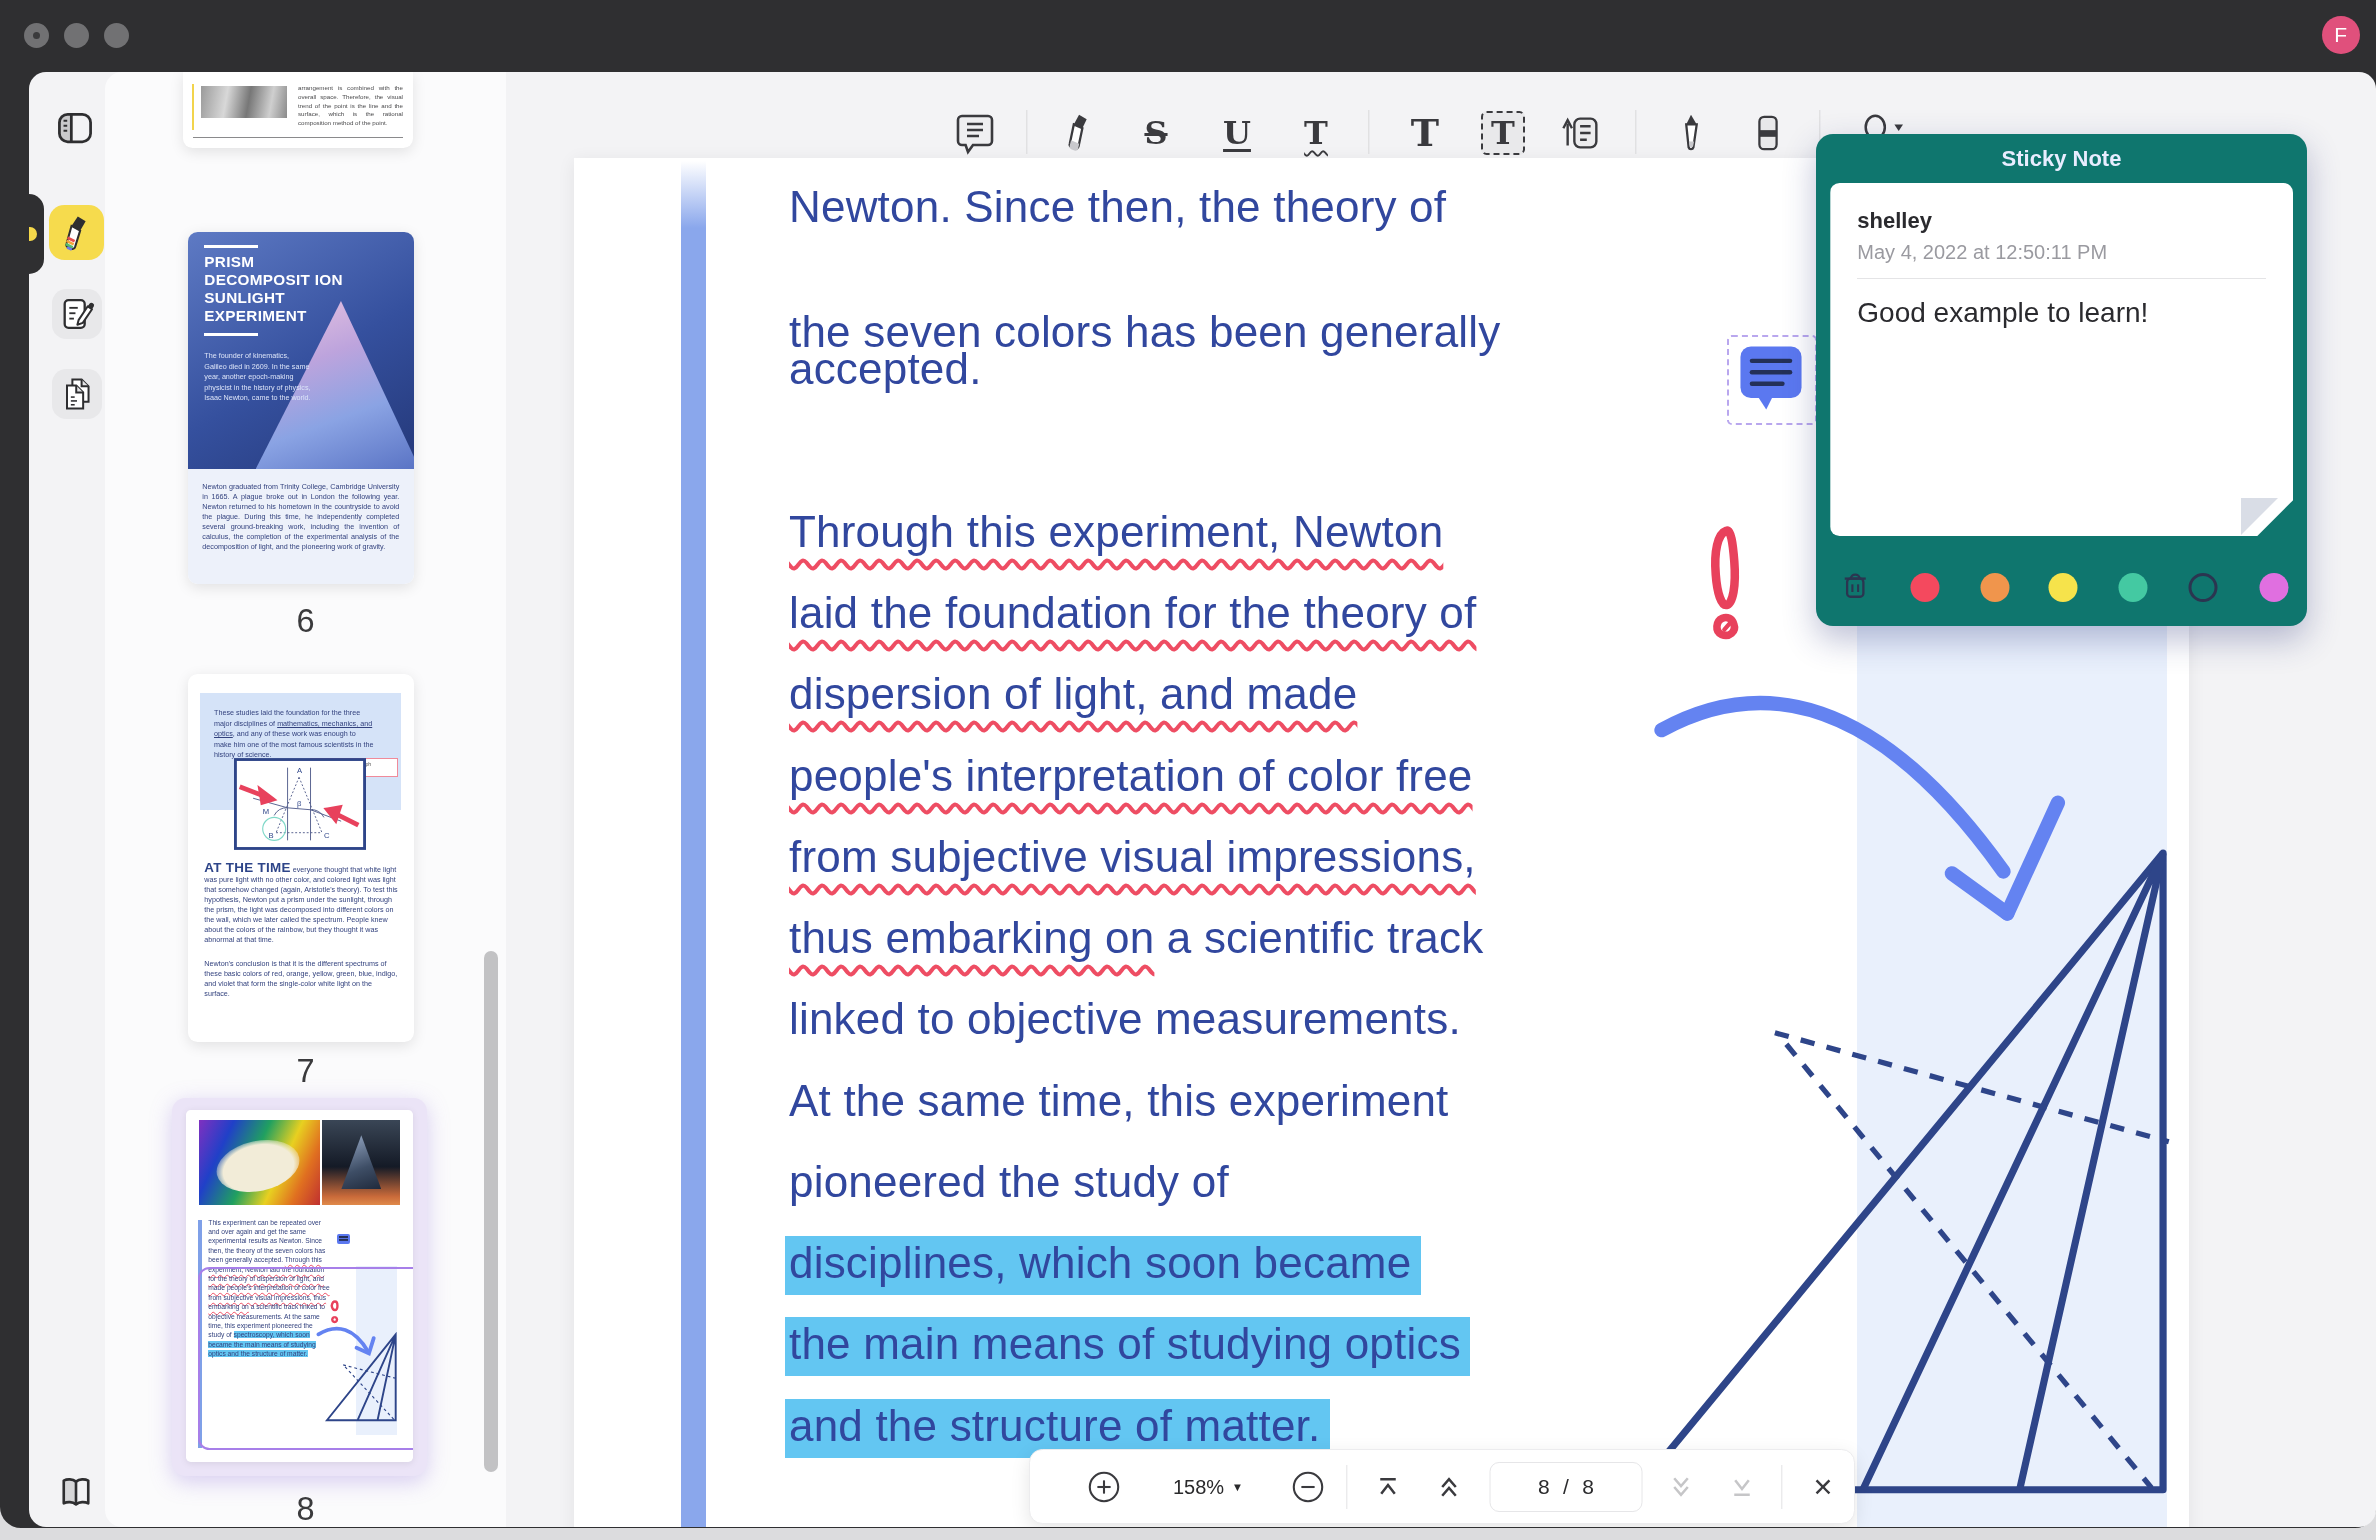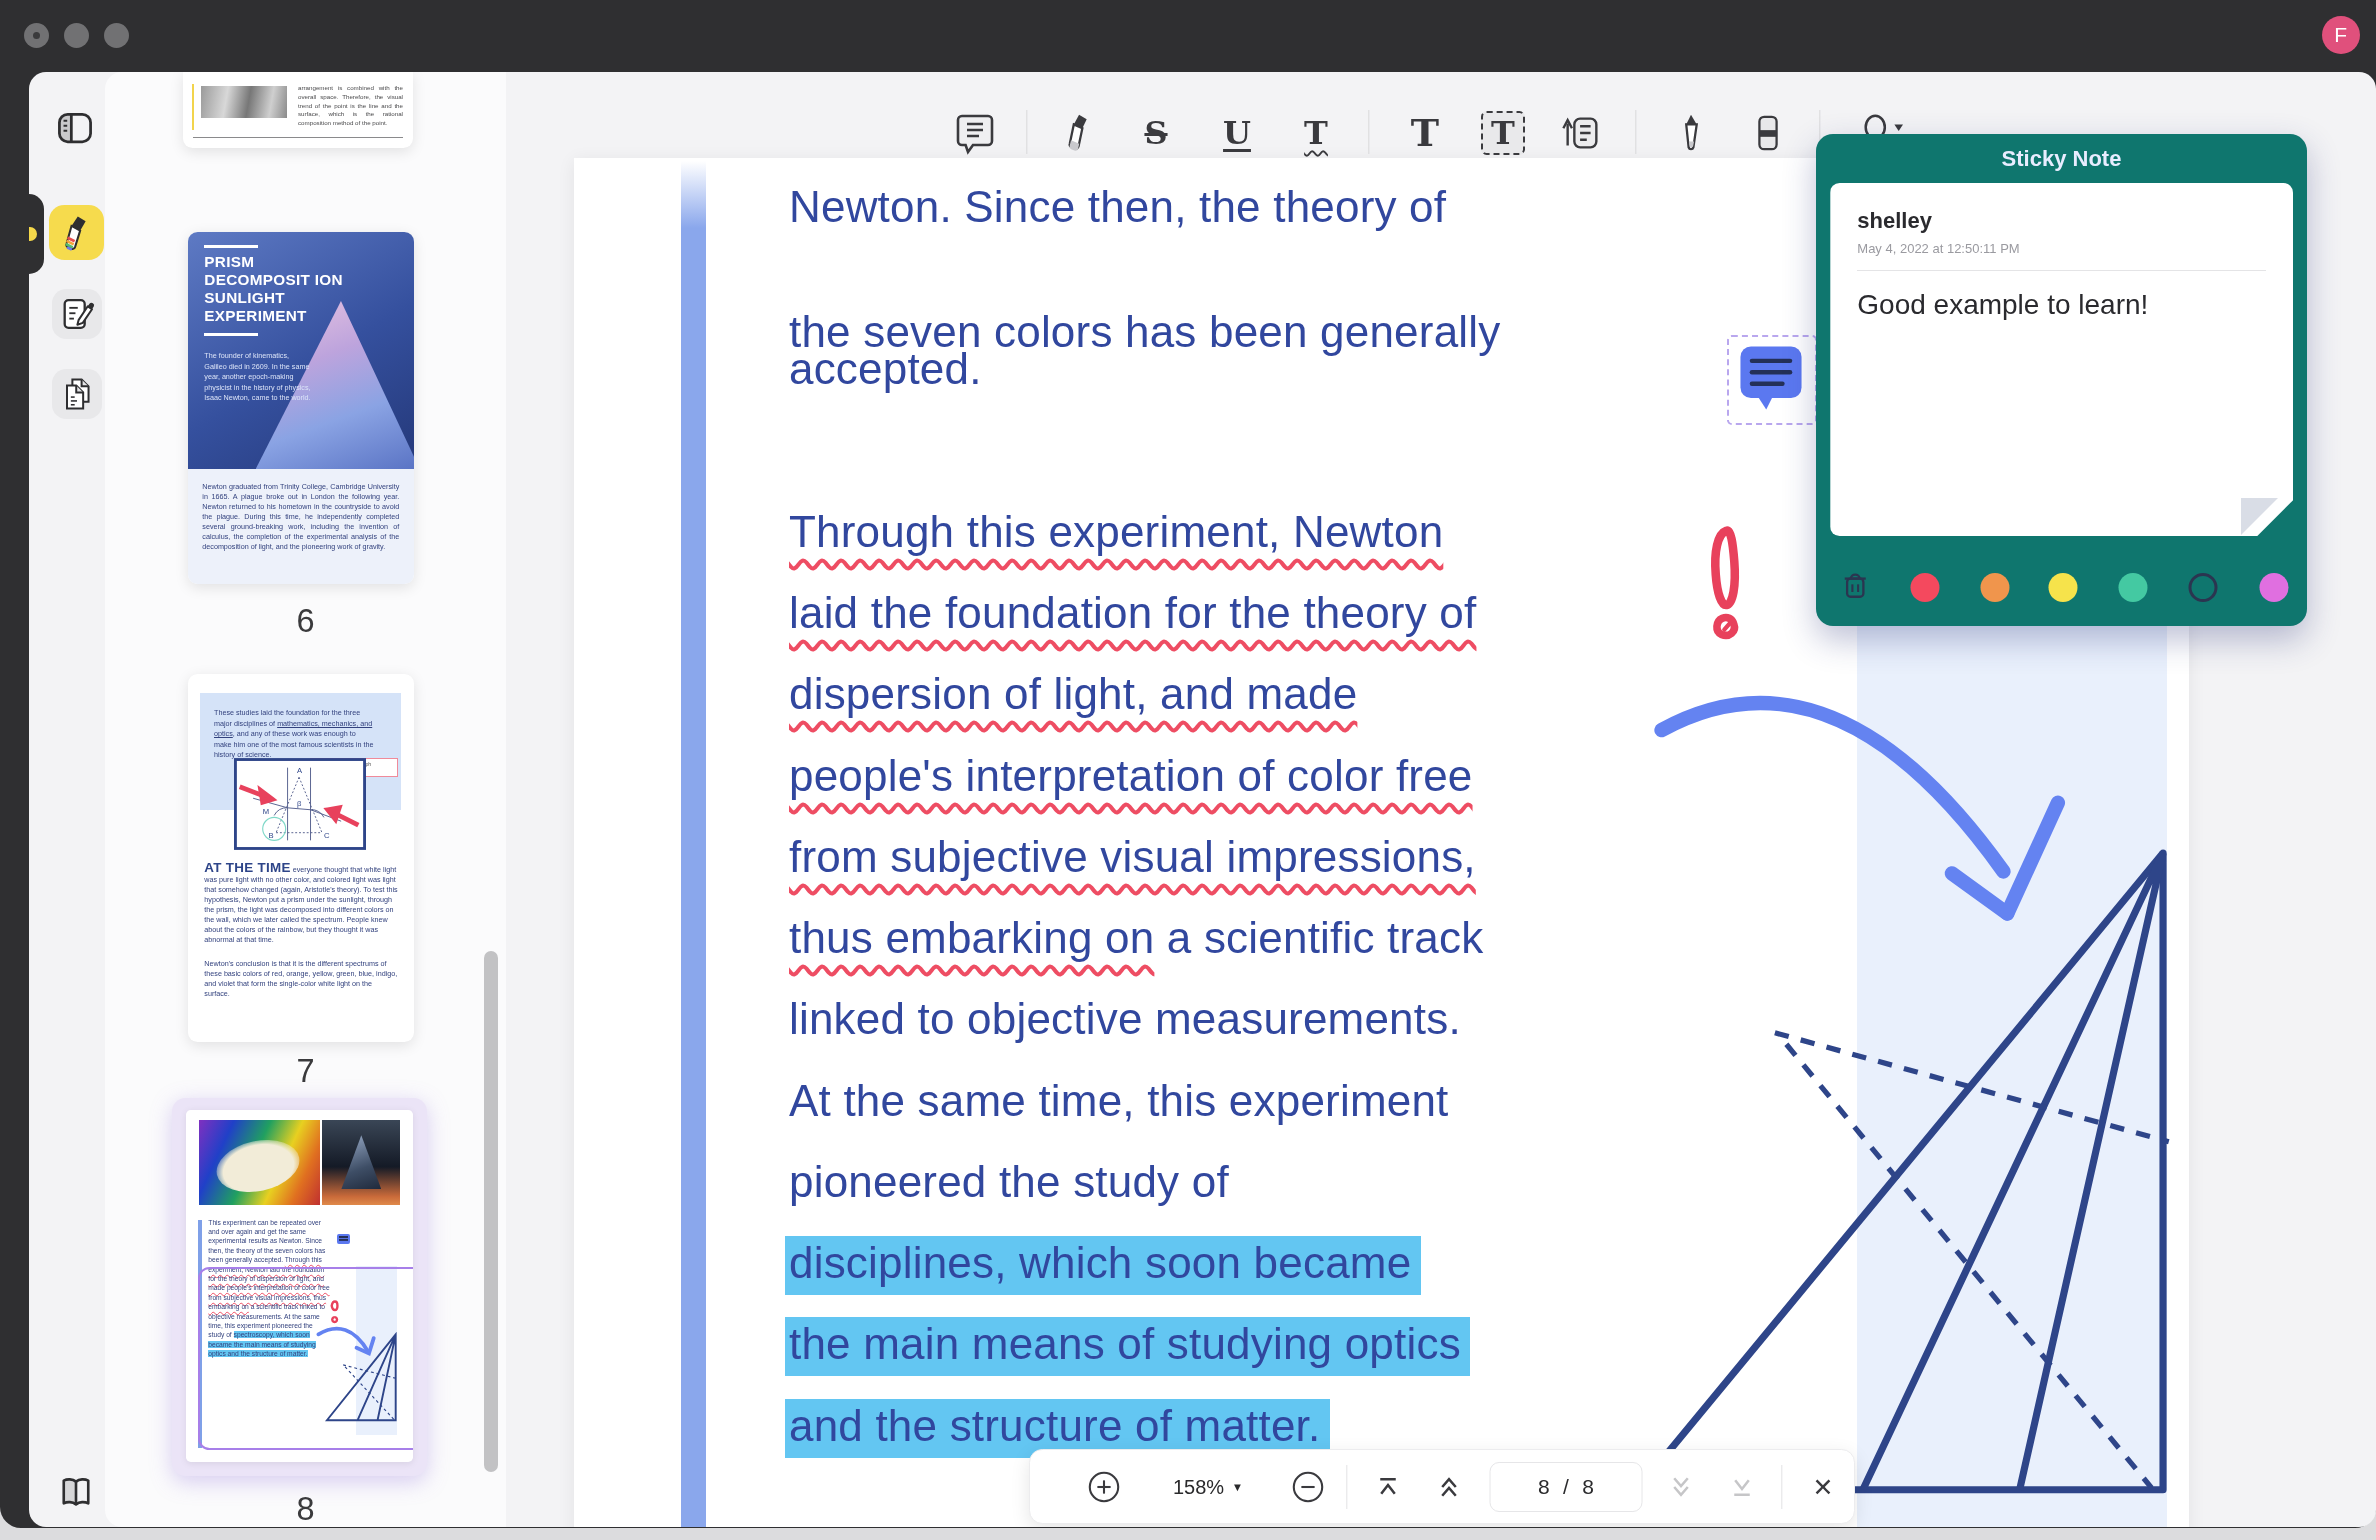--- a/index.html
+++ b/index.html
@@ -119,21 +119,21 @@
 
   
   #sticky { position:absolute; left:1787px; top:62px; width:491px; height:492px; background:#0f766e; border-radius:17px;
       box-shadow:0 13.4px 32.5px rgba(40,50,120,.30); }
   #sticky .title { position:absolute; top:12.4px; width:100%; text-align:center; color:#E8EDFF; font-size:22px; font-weight:700; }
   #sticky .paper { position:absolute; left:14.3px; top:49px; width:463px; height:353px; background:#fff; border-radius:9.6px;
       clip-path:polygon(0 0,100% 0,100% calc(100% - 36px),calc(100% - 36px) 100%,0 100%); padding:25px 27px; }
   #sticky .fold { position:absolute; left:425px; top:364px; width:37px; height:37px; background:#D9DDE6;
       clip-path:polygon(0 100%,100% 0,0 0); }
   #sticky .author { font-size:22px; font-weight:700; color:#2A2A2E; }
-  #sticky .stamp { margin-top:6.7px; font-size:13px; color:#9A9AA0; }
+  #sticky .stamp { margin-top:6.7px; font-size:20px; color:#9A9AA0; }
   #sticky .rule { margin-top:14.3px; height:1.4px; background:#E4E4E6; }
   #sticky .note-body { margin-top:18px; font-size:28px; color:#2A2A2E; }
   #sticky .dot { position:absolute; top:439px; width:29px; height:29px; border-radius:50%; transform:translateX(-50%); cursor:pointer; }
   #sticky .dot.ring { background:transparent; border:3.3px solid #2B3550; }
   #sticky #trash { position:absolute; left:23px; top:436px; width:32.5px; height:32.5px; cursor:pointer; }
 
   
   #zoombar { position:absolute; left:1000px; top:1377px; width:826px; height:75px; background:#fff; border:1px solid #ECECEE;
       border-radius:13.4px; box-shadow:0 5.7px 19px rgba(0,0,0,.10); }
   .zb { position:absolute; top:50%; transform:translate(-50%,-50%); display:flex; align-items:center; justify-content:center; cursor:pointer; }

